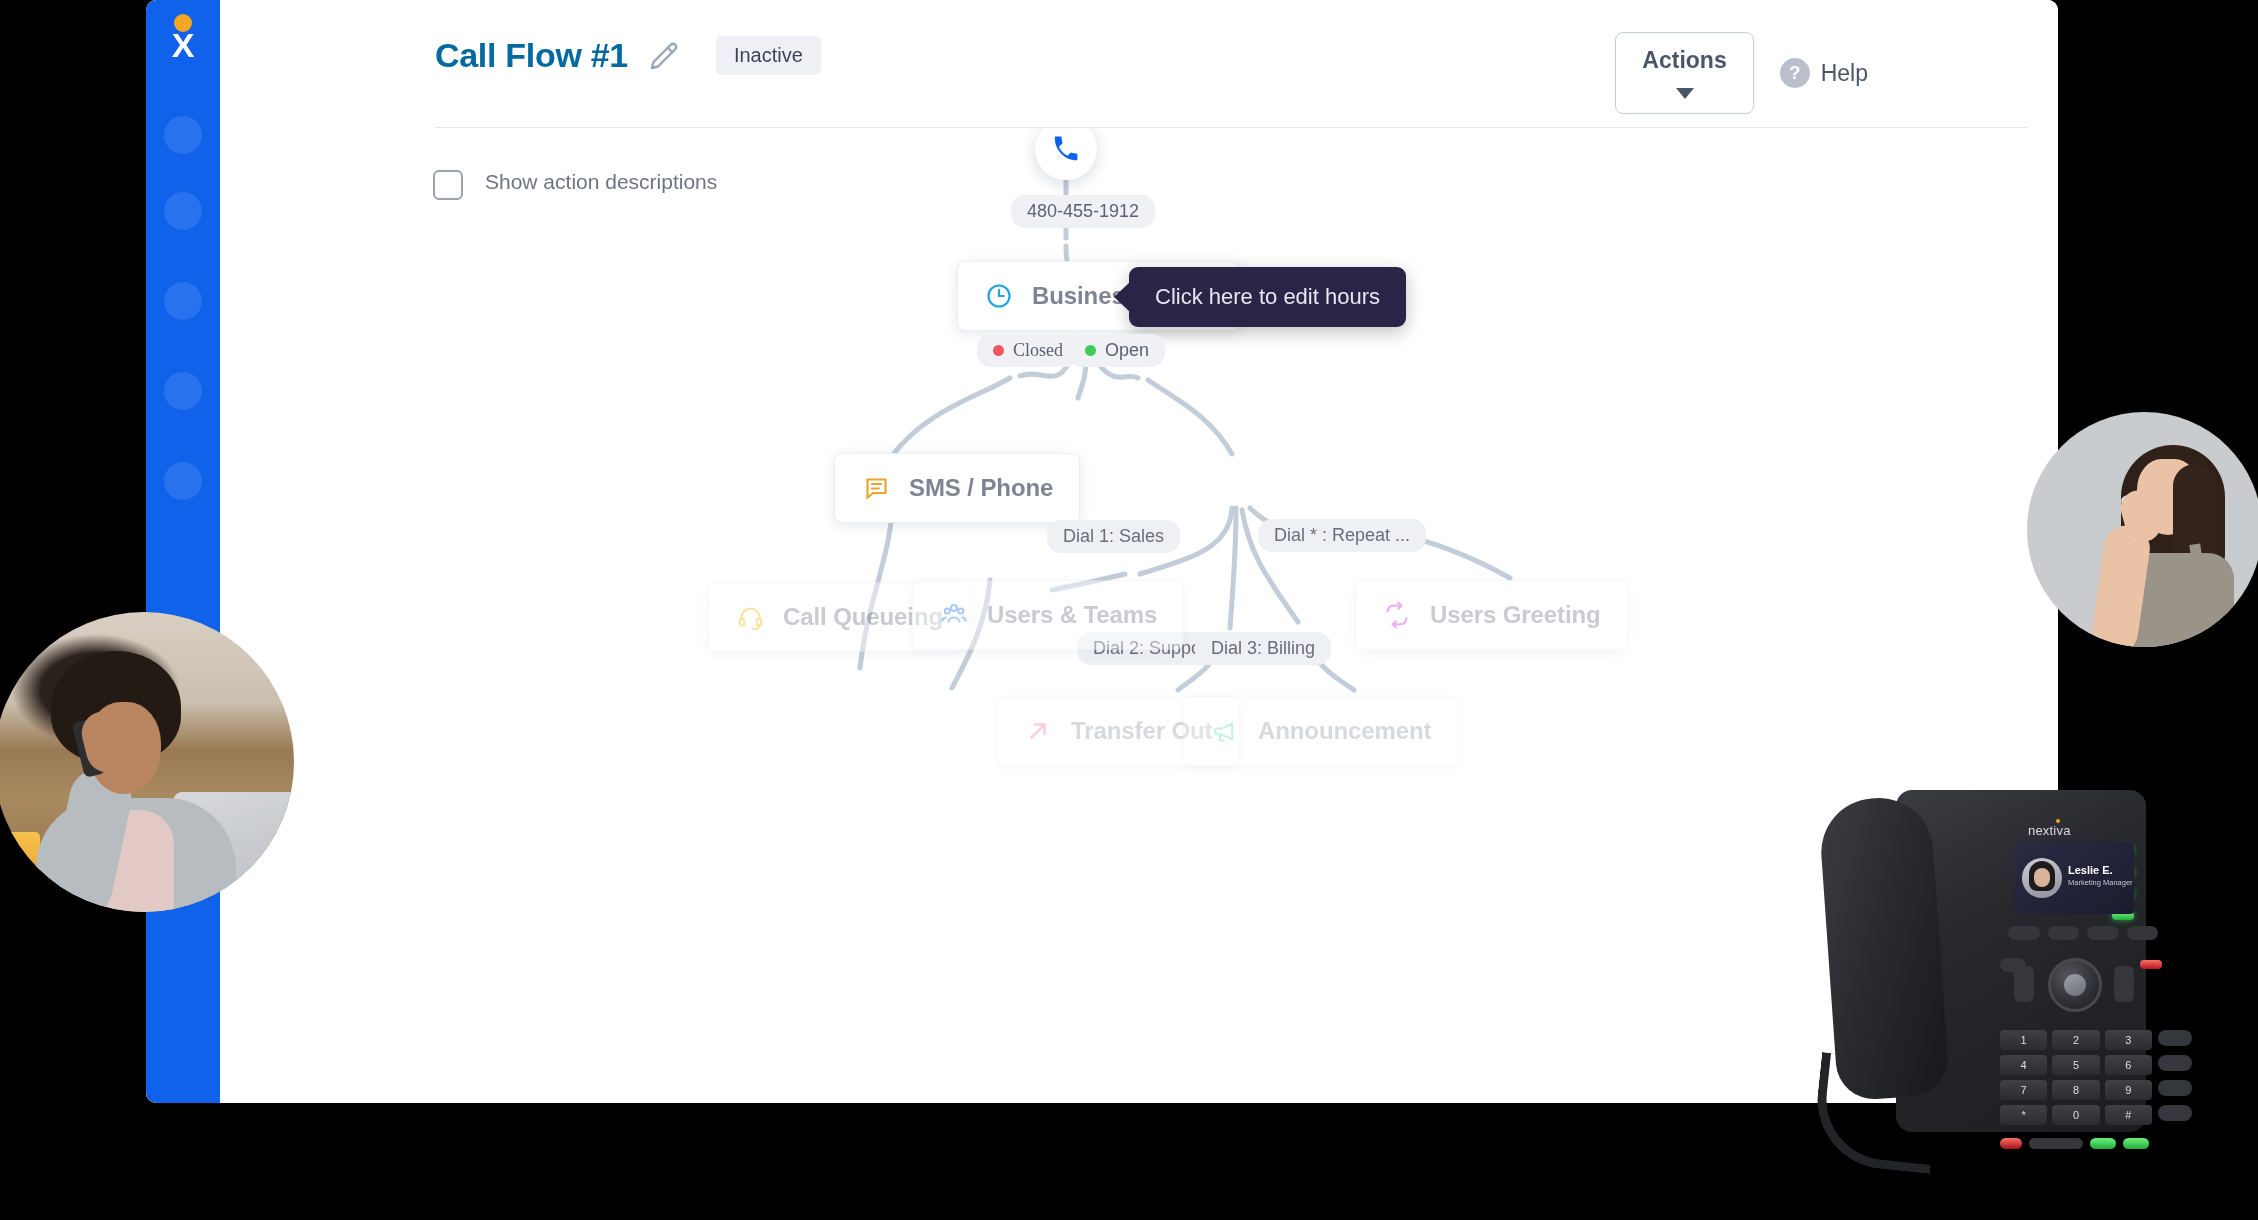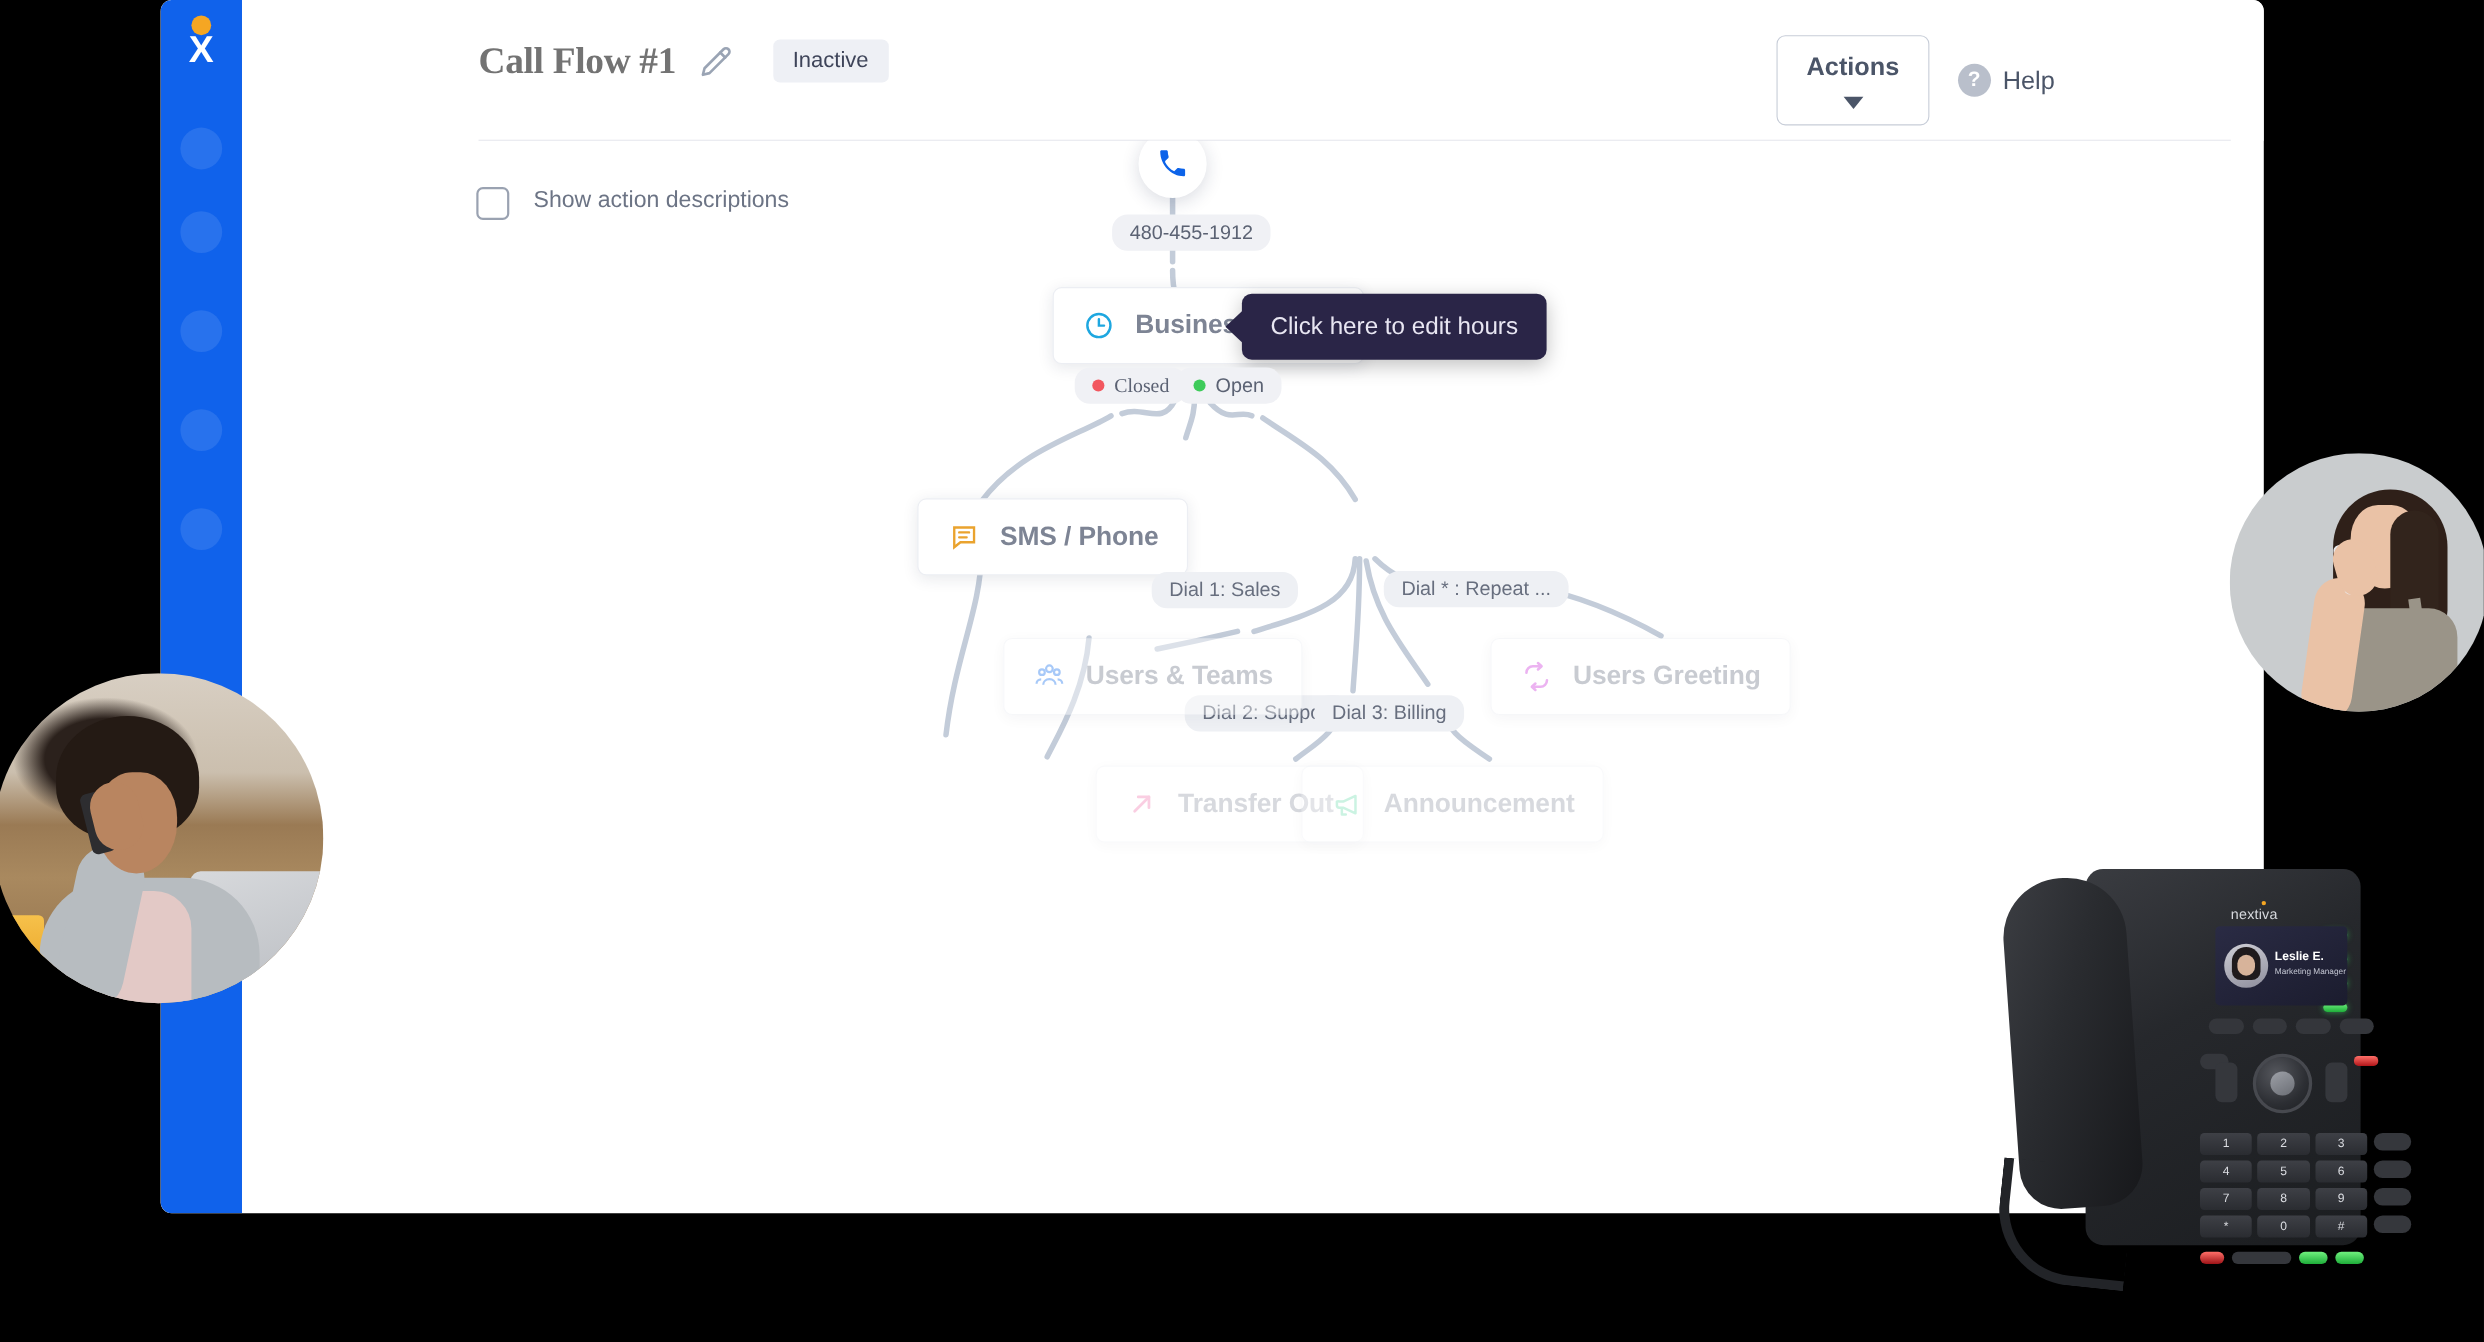--- a/index.html
+++ b/index.html
@@ -46,22 +46,22 @@
     background: rgba(255,255,255,.10);
   }
 
   
   .header {
     position:absolute; left:74px; top:0; right:0; height:128px;
     background:#fff;
   }
   .hdr-left { position:absolute; left:215px; top:36px; display:flex; align-items:center; gap:18px; }
   .flow-title {
-    font-size: 34px; font-weight: 800; color:#737373; letter-spacing:-.3px;
-    font-family:Liberation Serif, serif;
+    font-size: 34px; font-weight: 800; color:#0369a1; letter-spacing:-.3px;
+    font-family:Liberation Sans, sans-serif;
   }
   .pencil-btn { width:36px; height:36px; position:relative; cursor:pointer; }
   .pill-status {
     background:#eef0f5; color:#3e4459; font-size:20px;
     padding:8px 18px; border-radius:6px; margin-left:16px;
   }
   .hdr-right { position:absolute; right:190px; top:32px; display:flex; align-items:center; gap:26px; }
   .actions-btn {
     border:1px solid #c7cdd8; border-radius:8px; background:#fff;
     color:#4b5568; font-size:23px; font-weight:700;
@@ -377,20 +377,31 @@
       <div class="edge-pill soft" style="left:857px; top:504px;">
         <span>Dial 2: Support</span>
       </div>
       <div class="edge-pill soft" style="left:975px; top:504px;">
         <span>Dial 3: Billing</span>
       </div>
       <div class="edge-pill soft" style="left:1038px; top:391px;">
         <span>Dial * : Repeat ...</span>
       </div>
 
+      <div class="node dim" style="left:488px; top:454px;">
+        <span class="nicon">
+          <svg width="27" height="27" viewBox="0 0 24 24" fill="none" stroke="#f2c230" stroke-width="2" stroke-linecap="round">
+            <path d="M4 13v-1a8 8 0 0 1 16 0v1"></path>
+            <rect x="2.5" y="13" width="4" height="6" rx="2"></rect>
+            <rect x="17.5" y="13" width="4" height="6" rx="2"></rect>
+            <path d="M19.5 19v.6c0 1.3-1.1 2.4-2.4 2.4H14"></path>
+          </svg>
+        </span>
+        <span class="nlabel">Call Queueing</span>
+      </div>
 
       <div class="node dim" style="left:692px; top:452px;">
         <span class="nicon">
           <svg width="28" height="28" viewBox="0 0 24 24" fill="none" stroke="#2f7ff0" stroke-width="1.7">
             <circle cx="12" cy="6" r="2.6"></circle>
             <circle cx="6.2" cy="8.6" r="2.2"></circle>
             <circle cx="17.8" cy="8.6" r="2.2"></circle>
             <path d="M7.2 18.5c0-2.6 2.1-4.4 4.8-4.4s4.8 1.8 4.8 4.4"></path>
             <path d="M2 17.6c0-2 1.5-3.4 3.6-3.4"></path>
             <path d="M22 17.6c0-2-1.5-3.4-3.6-3.4"></path>

